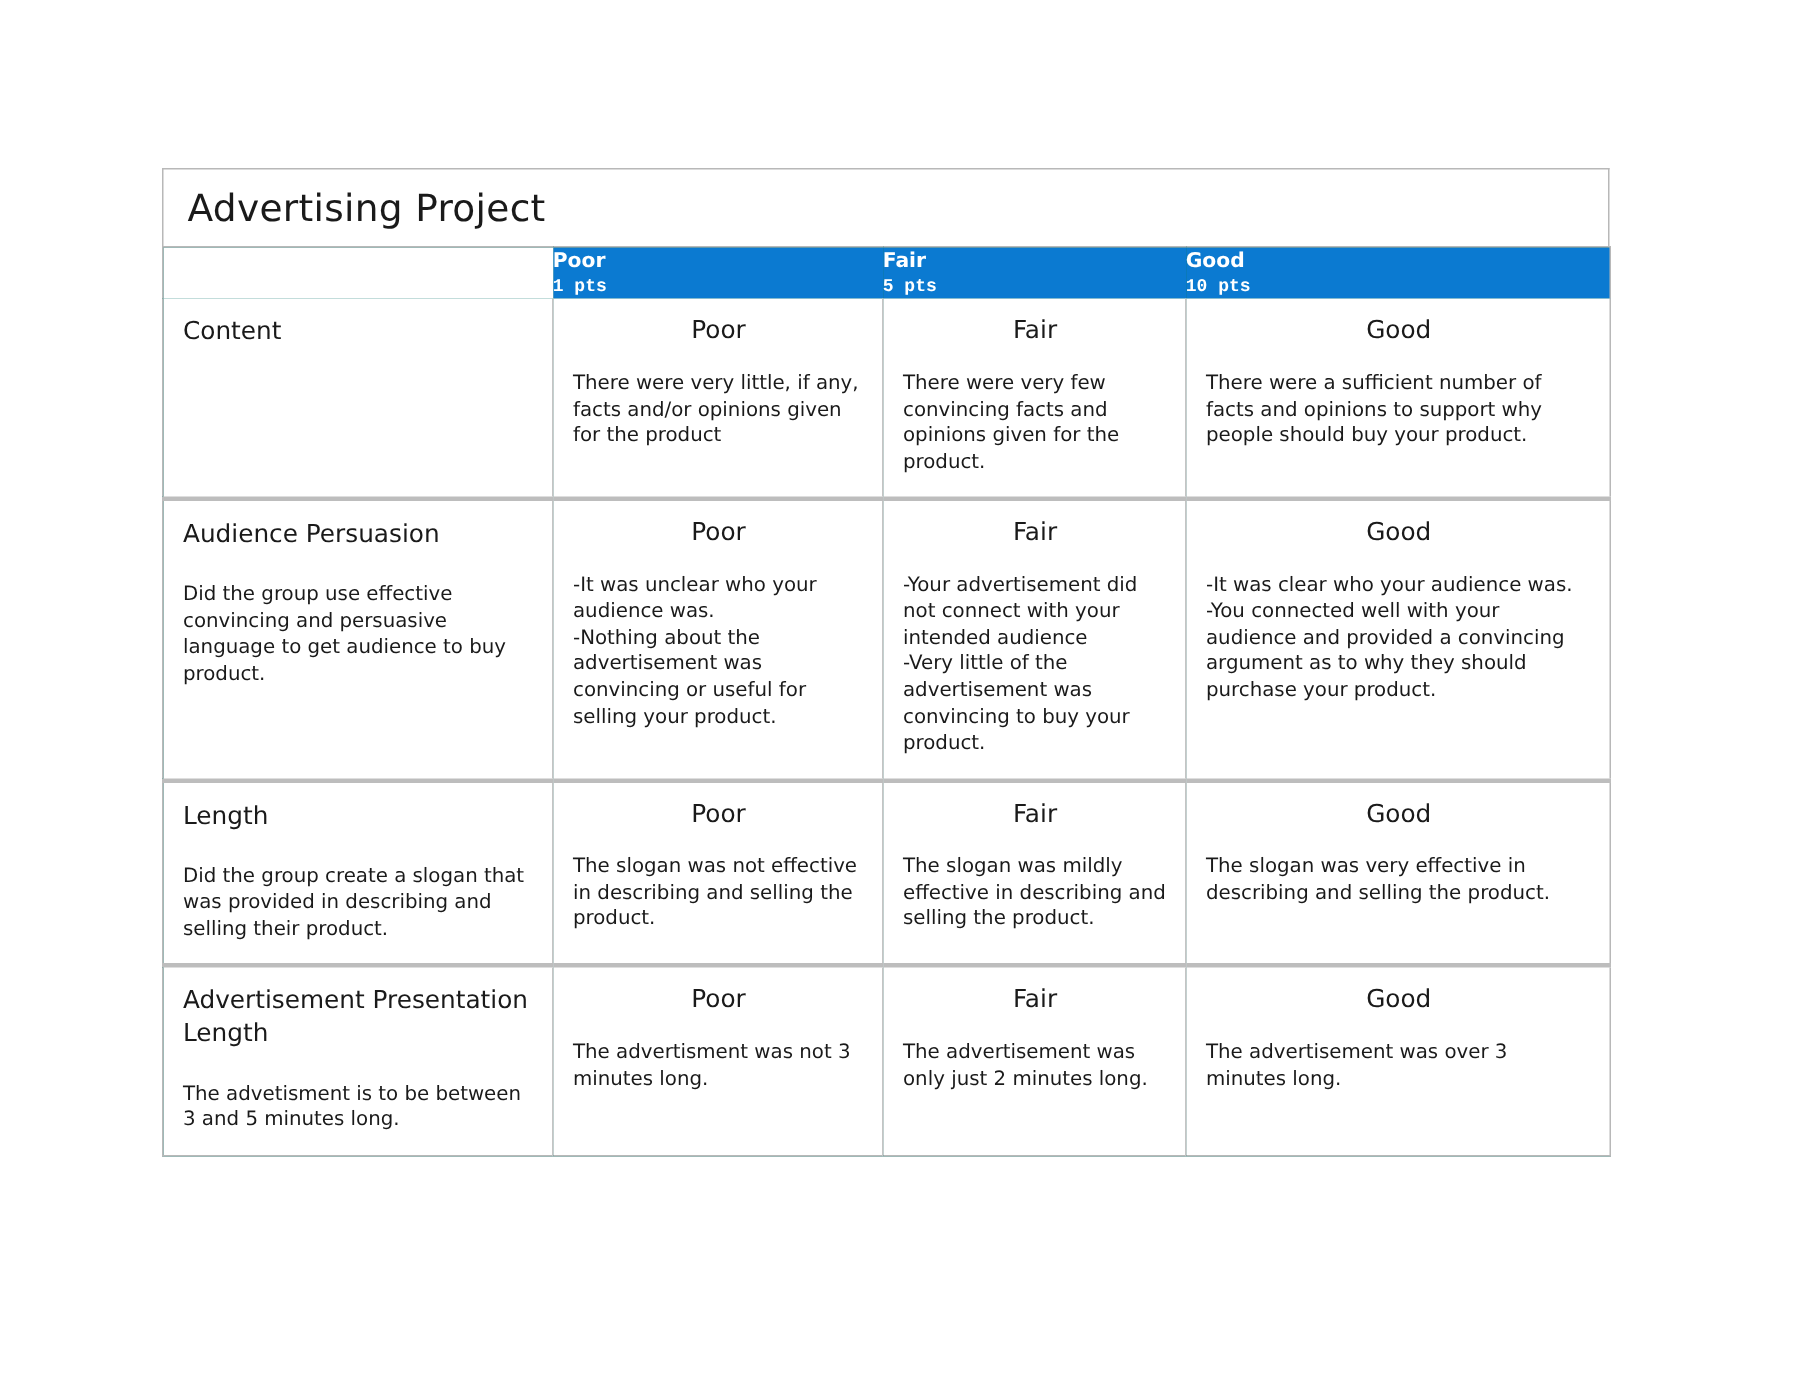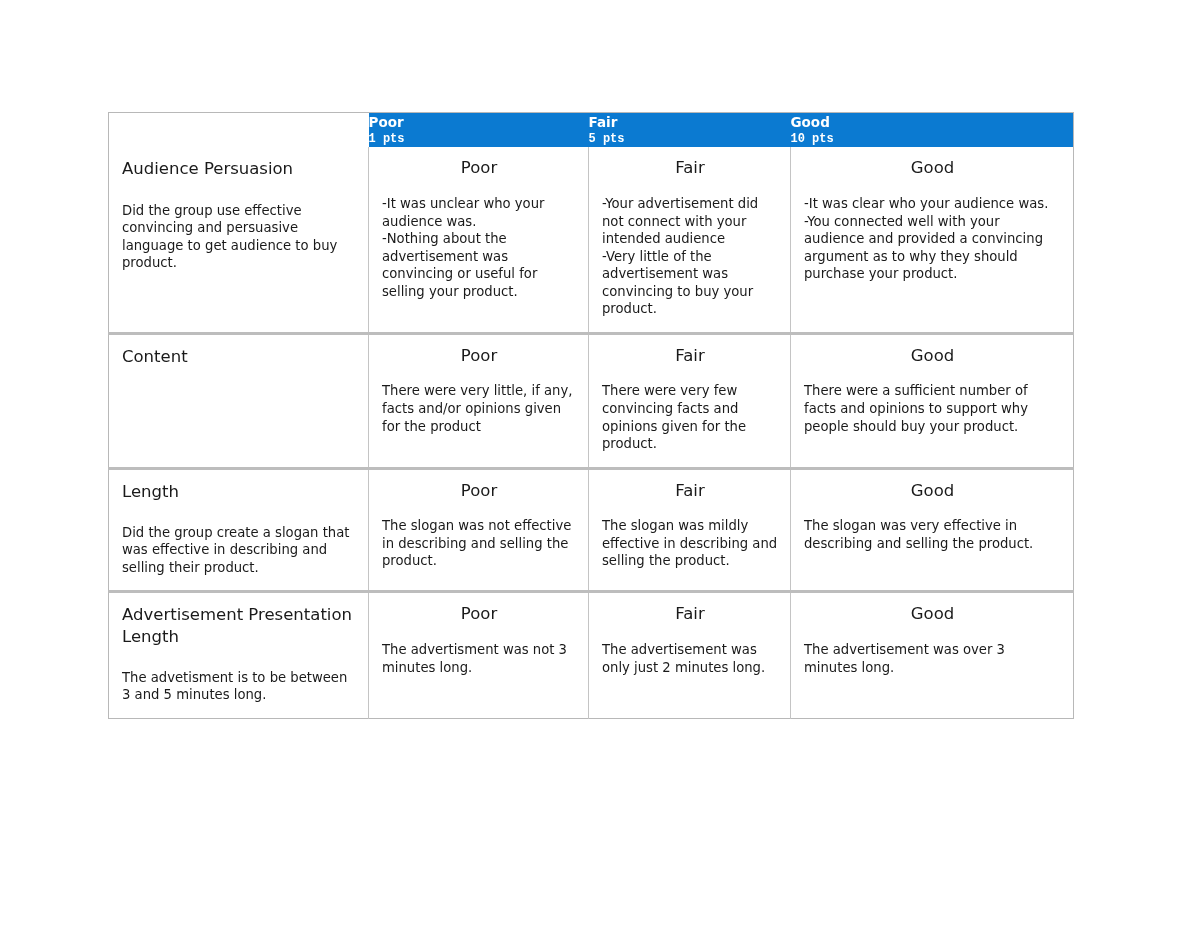--- a/index.html
+++ b/index.html
@@ -143,20 +143,23 @@
     white-space: pre-line;
   }
 </style>
 </head>
 <body>
 
 <div class="page">
 
   <div class="rubric">
 
+    <div class="title-bar">
+      <div class="title-text">Advertising Project</div>
+    </div>
 
     <table class="rubric-table">
       <colgroup>
         <col class="c-criteria">
         <col class="c-poor">
         <col class="c-fair">
         <col class="c-good">
       </colgroup>
       <thead>
         <tr class="head-row">
@@ -172,20 +175,39 @@
           <th class="head-cell">
             <span class="head-label">Good</span>
             <span class="head-pts">10 pts</span>
           </th>
         </tr>
       </thead>
       <tbody>
 
         <tr class="data-row">
           <td>
+            <div class="crit-title">Content</div>
+
+          </td>
+          <td>
+            <div class="rating-label">Poor</div>
+            <div class="rating-desc">There were very little, if any, facts and/or opinions given for the product</div>
+          </td>
+          <td>
+            <div class="rating-label">Fair</div>
+            <div class="rating-desc">There were very few convincing facts and opinions given for the product.</div>
+          </td>
+          <td>
+            <div class="rating-label">Good</div>
+            <div class="rating-desc">There were a sufficient number of facts and opinions to support why people should buy your product.</div>
+          </td>
+        </tr>
+
+        <tr class="data-row">
+          <td>
             <div class="crit-title">Audience Persuasion</div>
             <div class="crit-desc">Did the group use effective convincing and persuasive language to get audience to buy product.</div>
           </td>
           <td>
             <div class="rating-label">Poor</div>
             <div class="rating-desc">-It was unclear who your audience was.
 -Nothing about the advertisement was convincing or useful for selling your product.</div>
           </td>
           <td>
             <div class="rating-label">Fair</div>
@@ -194,41 +216,22 @@
           </td>
           <td>
             <div class="rating-label">Good</div>
             <div class="rating-desc">-It was clear who your audience was.
 -You connected well with your audience and provided a convincing argument as to why they should purchase your product.</div>
           </td>
         </tr>
 
         <tr class="data-row">
           <td>
-            <div class="crit-title">Content</div>
-
-          </td>
-          <td>
-            <div class="rating-label">Poor</div>
-            <div class="rating-desc">There were very little, if any, facts and/or opinions given for the product</div>
-          </td>
-          <td>
-            <div class="rating-label">Fair</div>
-            <div class="rating-desc">There were very few convincing facts and opinions given for the product.</div>
-          </td>
-          <td>
-            <div class="rating-label">Good</div>
-            <div class="rating-desc">There were a sufficient number of facts and opinions to support why people should buy your product.</div>
-          </td>
-        </tr>
-
-        <tr class="data-row">
-          <td>
             <div class="crit-title">Length</div>
-            <div class="crit-desc">Did the group create a slogan that was effective in describing and selling their product.</div>
+            <div class="crit-desc">Did the group create a slogan that was provided in describing and selling their product.</div>
           </td>
           <td>
             <div class="rating-label">Poor</div>
             <div class="rating-desc">The slogan was not effective in describing and selling the product.</div>
           </td>
           <td>
             <div class="rating-label">Fair</div>
             <div class="rating-desc">The slogan was mildly effective in describing and selling the product.</div>
           </td>
           <td>

